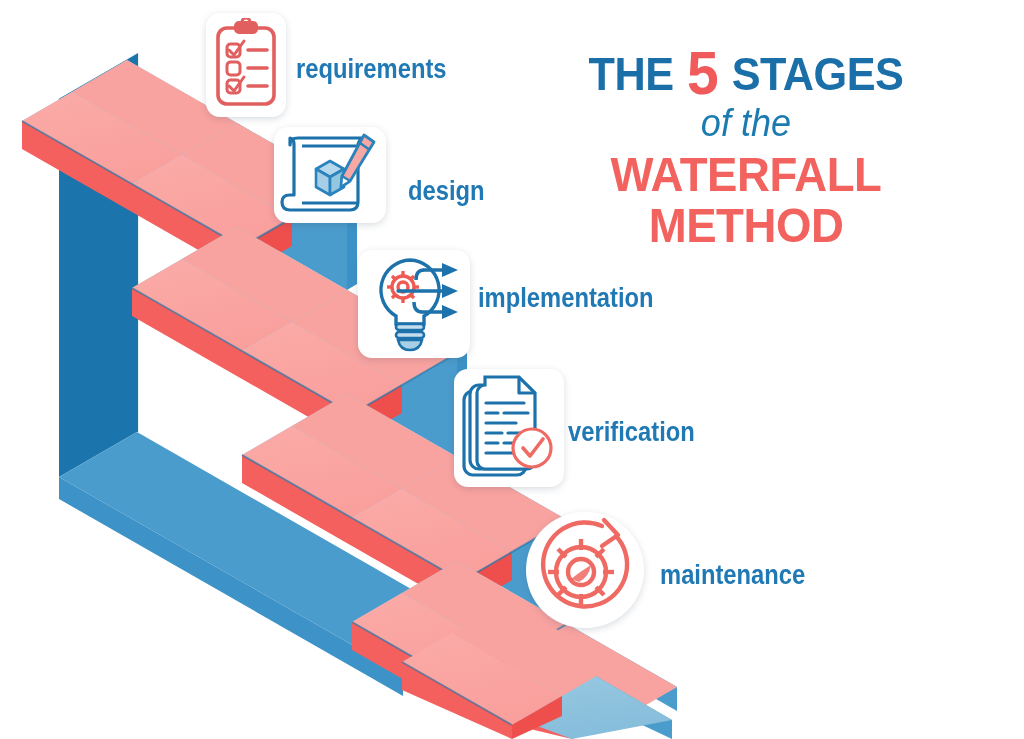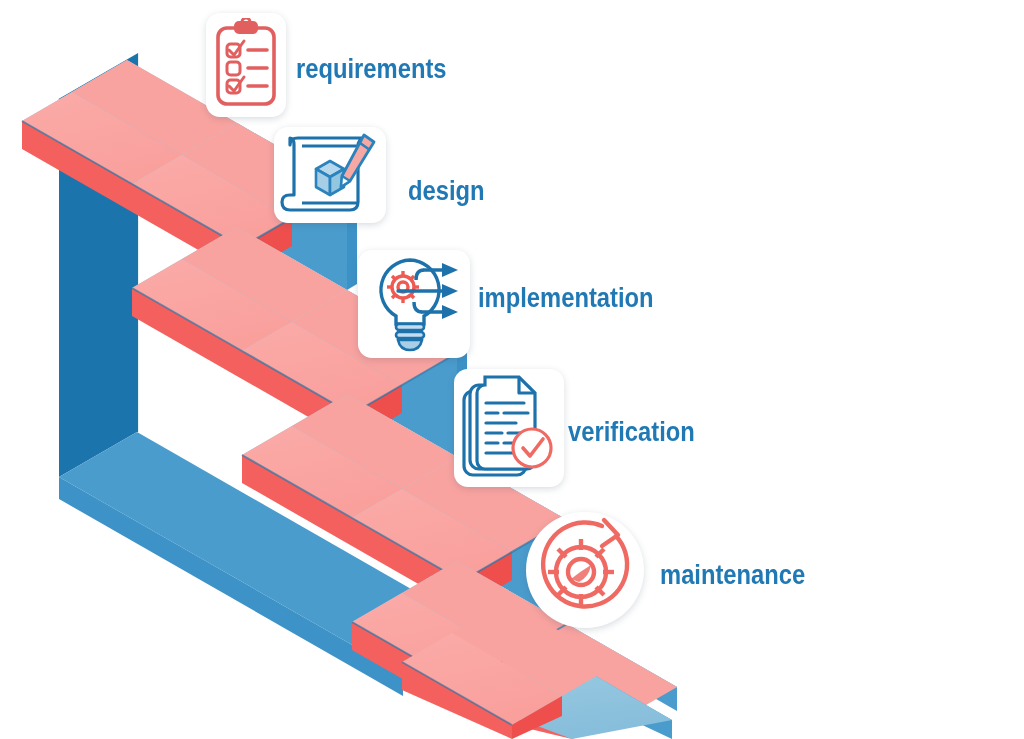--- a/index.html
+++ b/index.html
@@ -187,20 +187,30 @@
       <polygon points="568,660 672,720 672,739 568,690" fill="#4a9ccd"></polygon>
       <polygon points="463,698 568,660 672,720 572,739" fill="url(#gTop)"></polygon>
       <polygon points="402,662 452,633 562,696 512,725" fill="url(#gRedTop)"></polygon>
       <polygon points="402,662 512,725 512,739 402,690" fill="#f4605e"></polygon>
       <polygon points="512,725 562,696 562,716 512,739" fill="#ee4f4d"></polygon>
       <polygon points="452,633 507,601 617,664 562,696" fill="#f9a3a0"></polygon>
       <polyline points="402,662 512,725" fill="none" stroke="#1b75ab" stroke-width="2" opacity="0.6"></polyline>
     </g>
   </svg>
 
+  <div class="title-block">
+    <div class="title-line1">
+      <span>THE</span>
+      <span class="big5">5</span>
+      <span>STAGES</span>
+    </div>
+    <div class="title-line2">of the</div>
+    <div class="title-line3">WATERFALL</div>
+    <div class="title-line4">METHOD</div>
+  </div>
 
   <div class="icon-card" style="left:206px;top:13px;width:80px;height:104px;">
     <svg width="72" height="94" viewBox="0 0 72 94">
       <rect x="8" y="10" width="56" height="76" rx="9" fill="none" stroke="#e1605f" stroke-width="3.6"></rect>
       <rect x="24" y="3" width="24" height="13" rx="5" fill="#e1605f"></rect>
       <circle cx="36" cy="4" r="4" fill="none" stroke="#e1605f" stroke-width="3"></circle>
       <rect x="17" y="26" width="13" height="13" rx="3.5" fill="none" stroke="#e1605f" stroke-width="3"></rect>
       <polyline points="19,32 24,37 34,23" fill="none" stroke="#e1605f" stroke-width="3" stroke-linecap="round" stroke-linejoin="round"></polyline>
       <rect x="17" y="44" width="13" height="13" rx="3.5" fill="none" stroke="#e1605f" stroke-width="3"></rect>
       <rect x="17" y="62" width="13" height="13" rx="3.5" fill="none" stroke="#e1605f" stroke-width="3"></rect>

